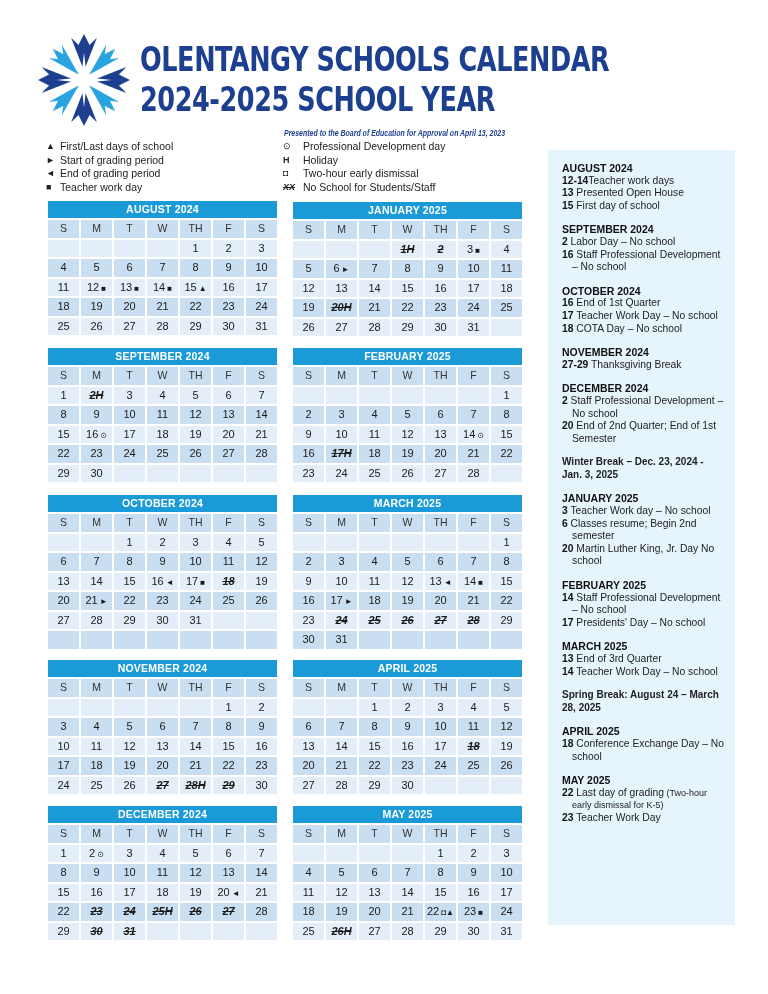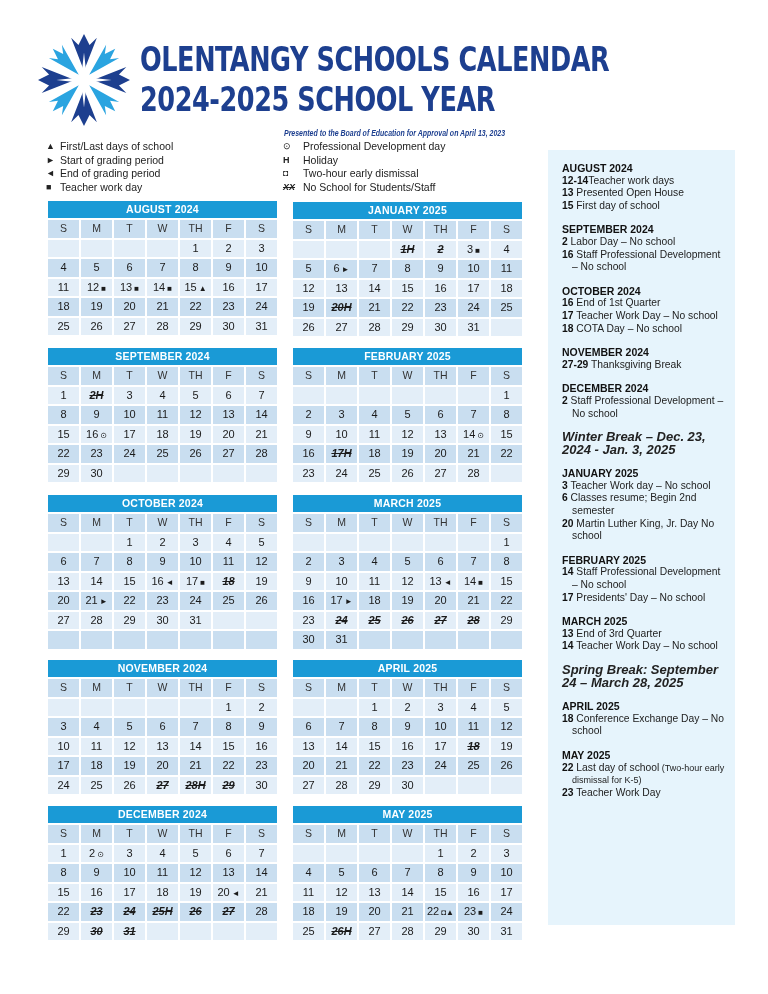--- a/index.html
+++ b/index.html
@@ -28,21 +28,21 @@
   .row-light { background: #e3eef8; }
   .dow { background: #c9def0; color: #333; font-size: 10.5px; }
   .strike { font-weight: bold; font-style: italic; text-decoration: line-through; }
   .mk { font-size: 8px; margin-left: 2px; }
 
   .notes { position: absolute; left: 548px; top: 150px; width: 187px; height: 775px; background: #e6f4fc; padding: 12px 10px 0 14px; font-size: 10.3px; line-height: 12.6px; color: #222; }
   .nsec { margin-bottom: 11px; }
   .nhead { font-weight: bold; font-size: 10.5px; color: #111; }
   .nitem { padding-left: 10px; text-indent: -10px; }
   .nitem b { color: #111; }
-  .nbreak { font-weight: bold; font-style: italic; font-size: 13px; margin-bottom: 11px; }
+  .nbreak { font-weight: bold; font-size: 10px; margin-bottom: 11px; }
   .small { font-size: 9px; }
 </style>
 </head>
 <body>
 
 <svg class="logo" viewBox="0 0 100 100">
   <g transform="translate(50,50)">
     <g fill="#2aa4e0">
       <polygon points="0,-8 -10,-44 -4,-36 0,-48 4,-36 10,-44" transform="rotate(45)"></polygon>
       <polygon points="0,-8 -10,-44 -4,-36 0,-48 4,-36 10,-44" transform="rotate(135)"></polygon>
@@ -609,41 +609,42 @@
       <div class="nitem"><b>17</b><span> Teacher Work Day – No school</span></div>
       <div class="nitem"><b>18</b><span> COTA Day – No school</span></div>
     </div>
     <div class="nsec">
       <div class="nhead">NOVEMBER 2024</div>
       <div class="nitem"><b>27-29</b><span> Thanksgiving Break</span></div>
     </div>
     <div class="nsec">
       <div class="nhead">DECEMBER 2024</div>
       <div class="nitem"><b>2</b><span> Staff Professional Development – No school</span></div>
+      <div class="nitem"><b>20</b><span> End of 2nd Quarter; End of 1st Semester</span></div>
     </div>
     <div class="nbreak">Winter Break – Dec. 23, 2024 - Jan. 3, 2025</div>
     <div class="nsec">
       <div class="nhead">JANUARY 2025</div>
       <div class="nitem"><b>3</b><span> Teacher Work day – No school</span></div>
       <div class="nitem"><b>6</b><span> Classes resume; Begin 2nd semester</span></div>
       <div class="nitem"><b>20</b><span> Martin Luther King, Jr. Day No school</span></div>
     </div>
     <div class="nsec">
       <div class="nhead">FEBRUARY 2025</div>
       <div class="nitem"><b>14</b><span> Staff Professional Development – No school</span></div>
       <div class="nitem"><b>17</b><span> Presidents' Day – No school</span></div>
     </div>
     <div class="nsec">
       <div class="nhead">MARCH 2025</div>
       <div class="nitem"><b>13</b><span> End of 3rd Quarter</span></div>
       <div class="nitem"><b>14</b><span> Teacher Work Day – No school</span></div>
     </div>
-    <div class="nbreak">Spring Break: September 24 – March 28, 2025</div>
+    <div class="nbreak">Spring Break: August 24 – March 28, 2025</div>
     <div class="nsec">
       <div class="nhead">APRIL 2025</div>
       <div class="nitem"><b>18</b><span> Conference Exchange Day – No school</span></div>
     </div>
     <div class="nsec">
       <div class="nhead">MAY 2025</div>
-      <div class="nitem"><b>22</b><span> Last day of school</span><span class="small"> (Two-hour early dismissal for K-5)</span></div>
+      <div class="nitem"><b>22</b><span> Last day of grading</span><span class="small"> (Two-hour early dismissal for K-5)</span></div>
       <div class="nitem"><b>23</b><span> Teacher Work Day</span></div>
     </div>
   </div>
 
 </body></html>

